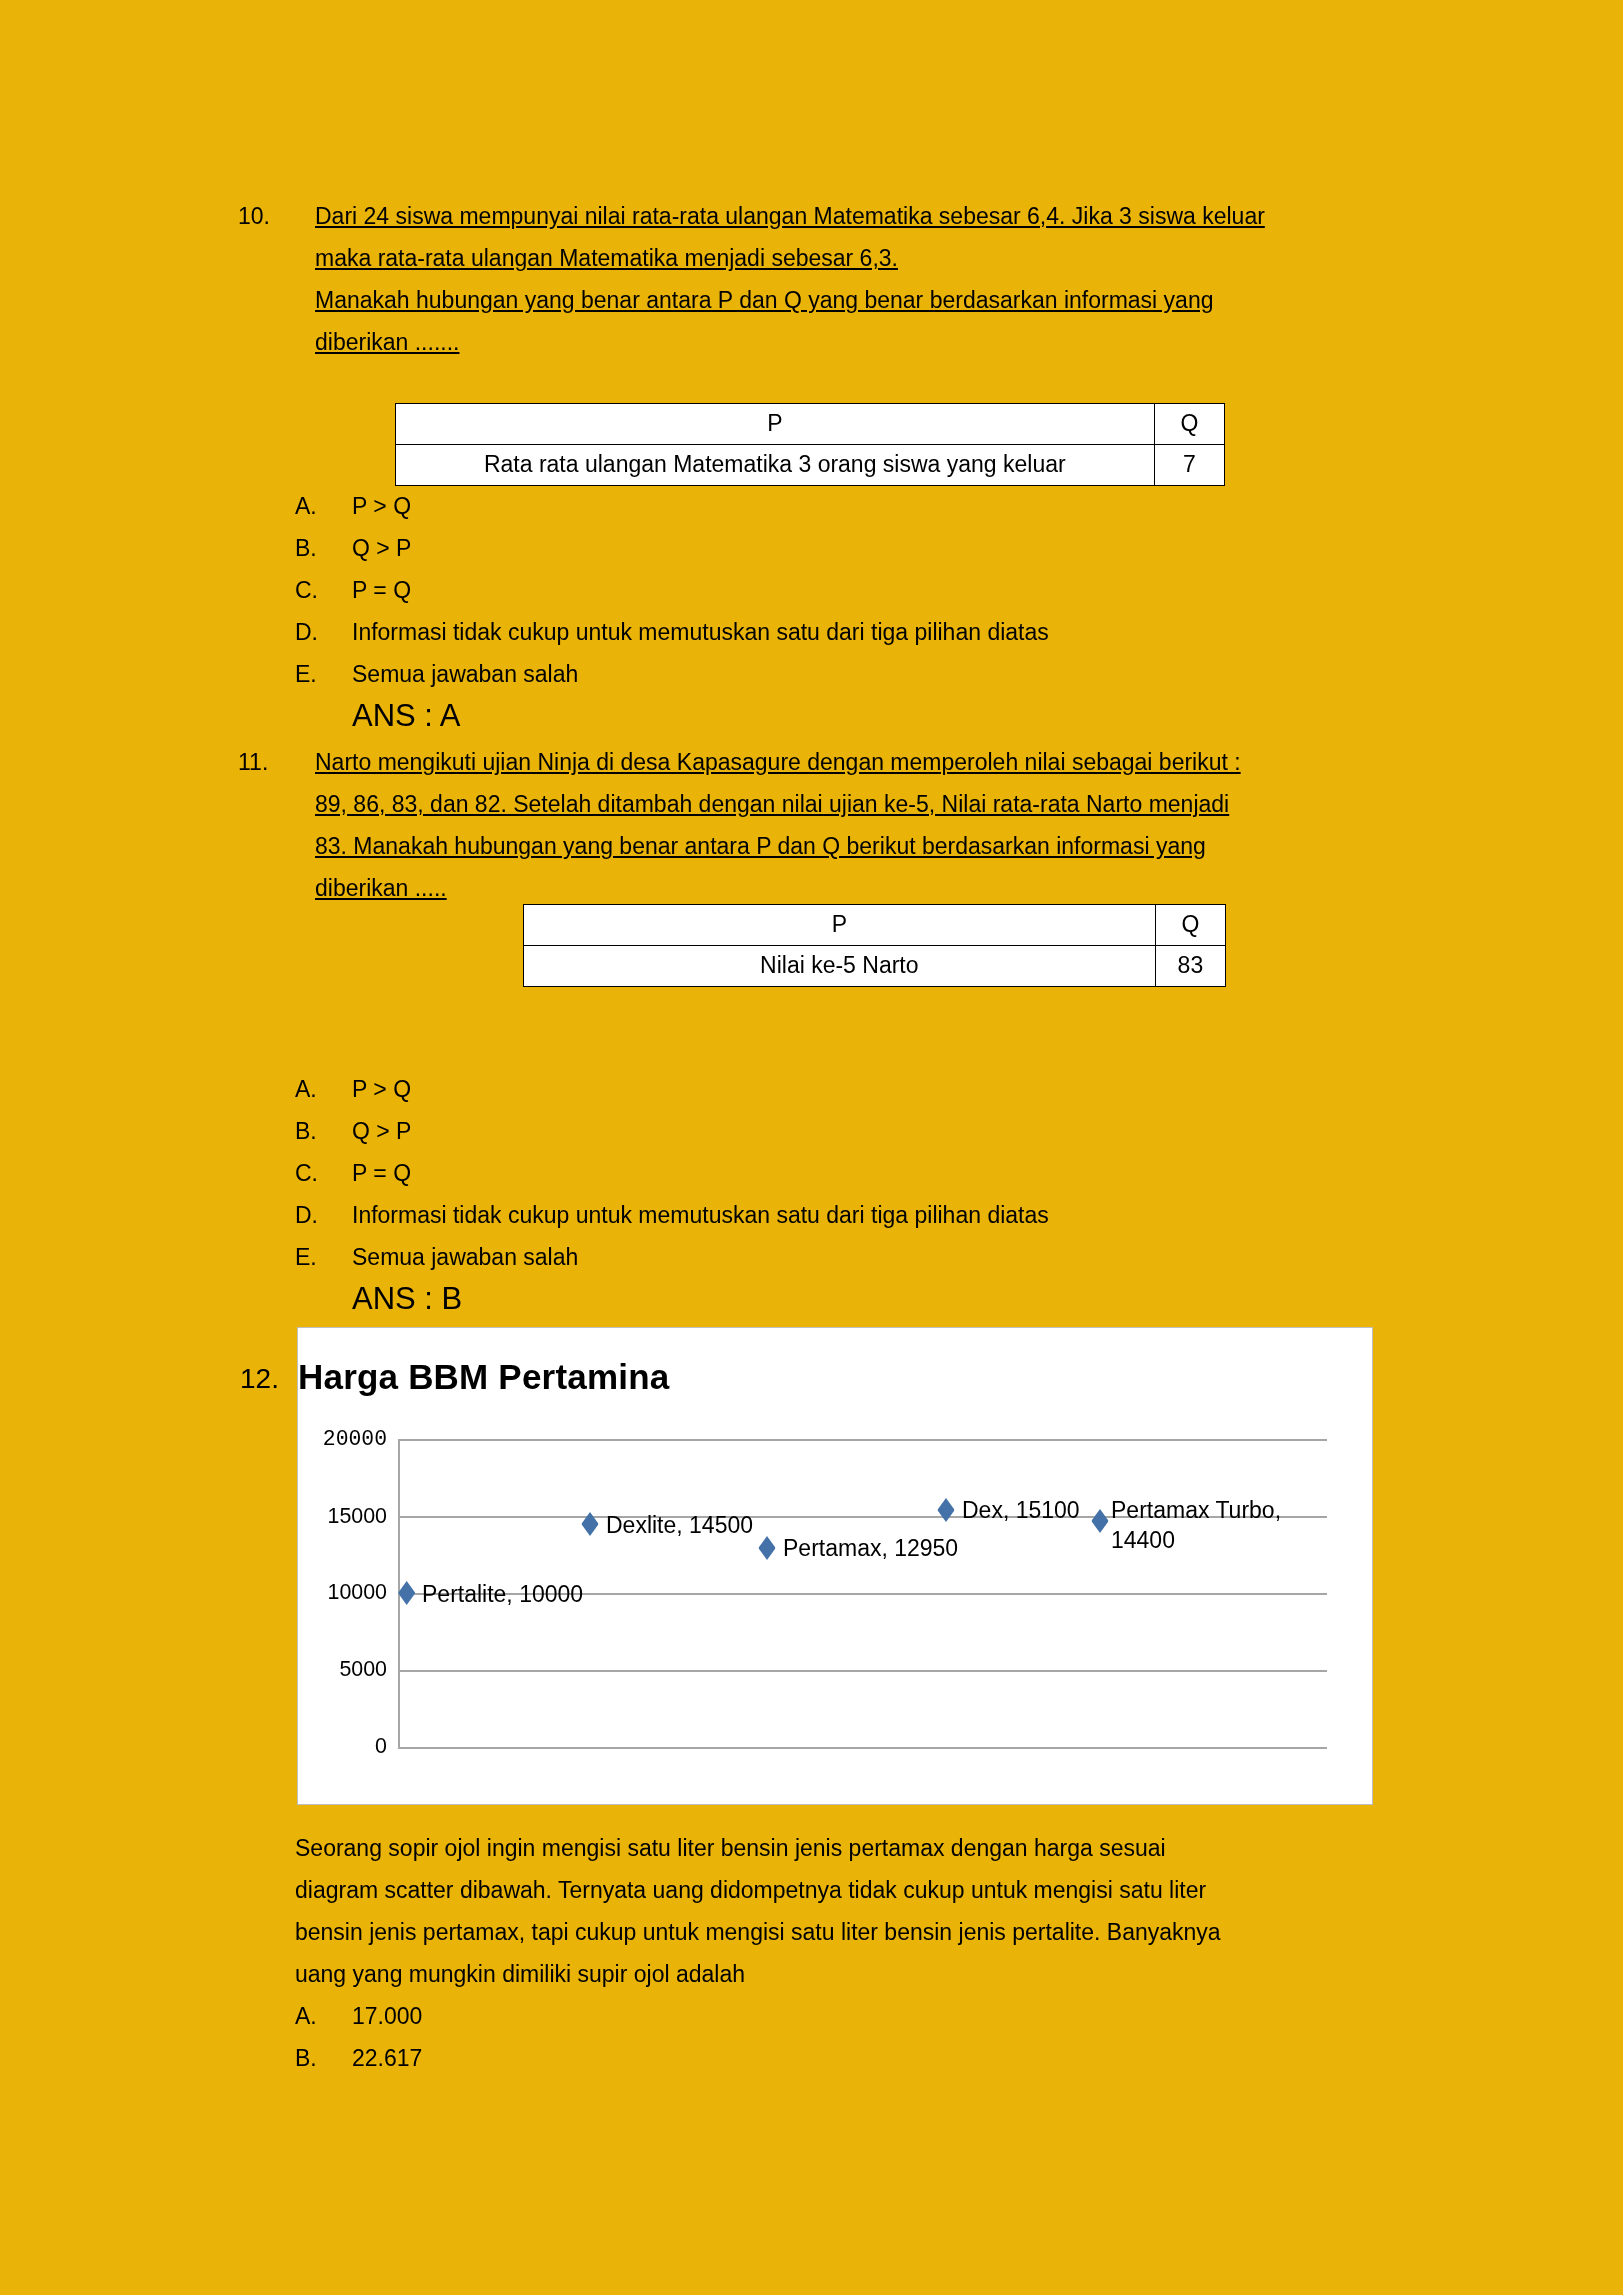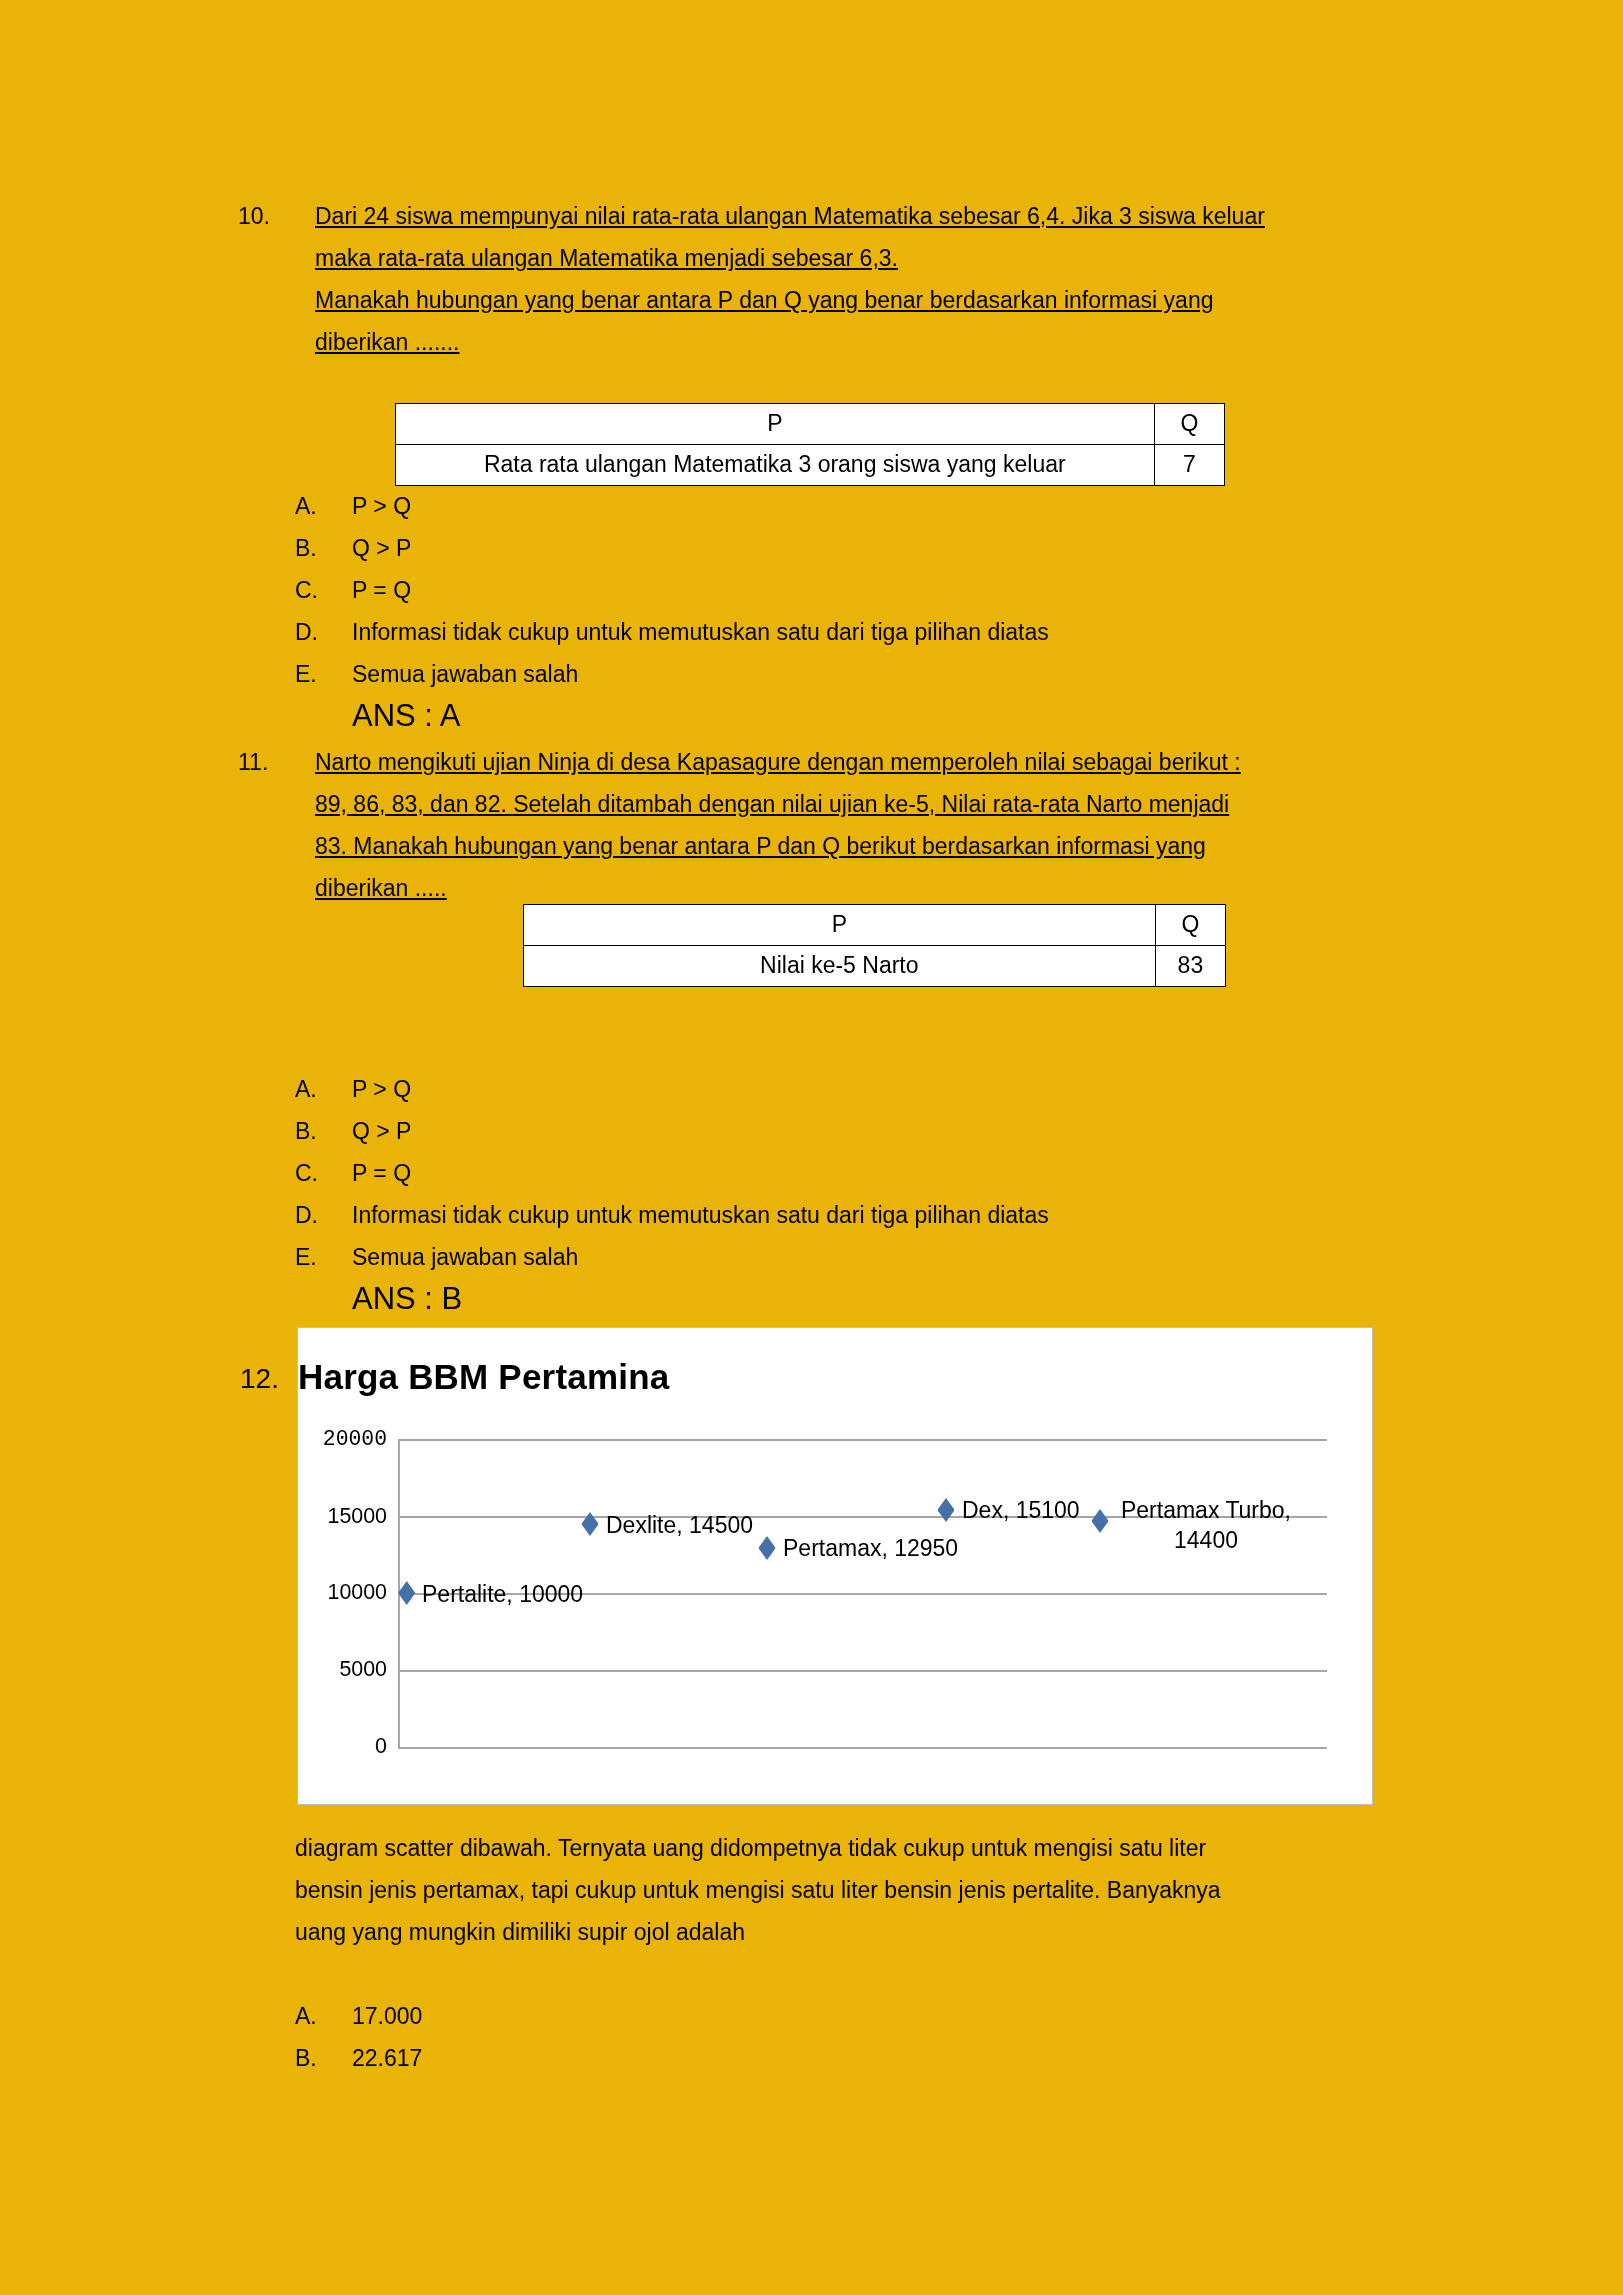--- a/index.html
+++ b/index.html
@@ -131,21 +131,21 @@
   }
   .dlabel {
     position: absolute;
     font-size: 23px;
     line-height: 30px;
     white-space: pre;
     color: #000;
   }
   .dlabel.two-line {
     white-space: normal;
-    text-align: center;
+    text-align: left;
   }
   .chart-index {
     position: absolute;
     font-size: 28px;
   }
 </style>
 </head>
 <body>
 
 <div class="page">
@@ -274,20 +274,21 @@
     </div>
 
     <div class="ytick" style="left:0px; top:101px; width:89px;font-family:Liberation Mono, monospace;">20000</div>
     <div class="ytick" style="left:0px; top:178px; width:89px;">15000</div>
     <div class="ytick" style="left:0px; top:254px; width:89px;">10000</div>
     <div class="ytick" style="left:0px; top:331px; width:89px;">5000</div>
     <div class="ytick" style="left:0px; top:408px; width:89px;">0</div>
   </div>
 
   <div style="position:absolute; left:295px; top:1827px; width:1110px; font-size:23px; line-height:42px;">
+    <div class="qline">Seorang sopir ojol ingin mengisi satu liter bensin jenis pertamax dengan harga sesuai</div>
     <div class="qline">diagram scatter dibawah. Ternyata uang didompetnya tidak cukup untuk mengisi satu liter</div>
     <div class="qline">bensin jenis pertamax, tapi cukup untuk mengisi satu liter bensin jenis pertalite. Banyaknya</div>
     <div class="qline">uang yang mungkin dimiliki supir ojol adalah</div>
   </div>
 
   <div style="position:absolute; left:295px; top:1995px; width:1030px;">
     <div class="opt">
       <span class="lbl">A.</span>
       <span class="txt">17.000</span>
     </div>

